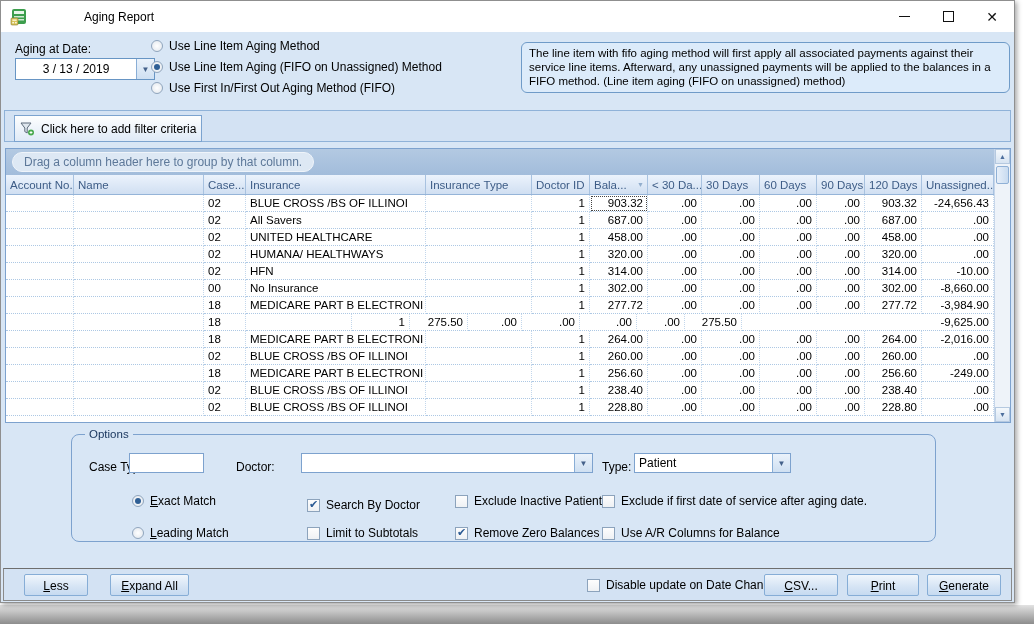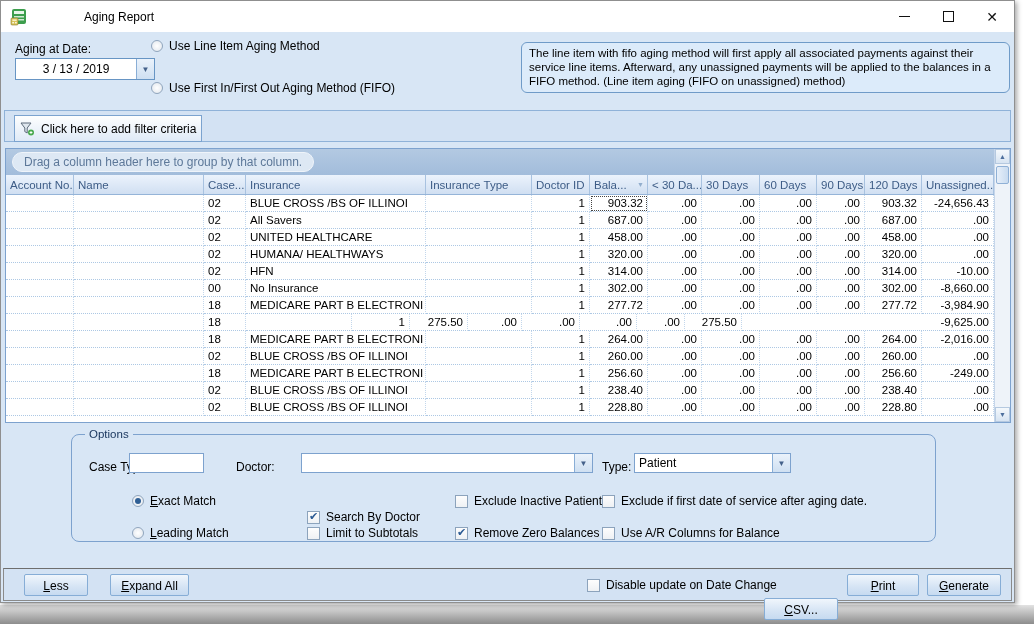--- a/index.html
+++ b/index.html
@@ -132,20 +132,24 @@
       <span class="date-value">3 / 13 / 2019</span>
       <span class="combo-arrow">
           <span>▼</span>
         </span>
     </div>
 
     <div class="radio-row" style="top:37px;">
       <span class="radio"></span>
       <span>Use Line Item Aging Method</span>
     </div>
+    <div class="radio-row on" style="top:58px;">
+      <span class="radio"></span>
+      <span>Use Line Item Aging (FIFO on Unassigned) Method</span>
+    </div>
     <div class="radio-row" style="top:79px;">
       <span class="radio"></span>
       <span>Use First In/First Out Aging Method (FIFO)</span>
     </div>
 
     <div class="info-box">The line item with fifo aging method will first apply all associated payments against their service line items.  Afterward, any unassigned payments will be applied to the balances in a FIFO method.  (Line item aging (FIFO on unassigned) method)</div>
 
     <div class="filter-band">
       <div class="filter-btn">
         <svg width="15" height="14" viewBox="0 0 15 14">
@@ -436,21 +440,21 @@
 
     <div class="radio-row on" style="left:131px;top:492px;">
       <span class="radio"></span>
       <span><u>E</u>xact Match</span>
     </div>
     <div class="radio-row" style="left:131px;top:524px;">
       <span class="radio"></span>
       <span><u>L</u>eading Match</span>
     </div>
 
-    <div class="cb on" style="left:306px;top:508px;">
+    <div class="cb on" style="left:306px;top:496px;">
       <span class="checkbox"></span>
       <span>Search By Doctor</span>
     </div>
     <div class="cb" style="left:306px;top:524px;">
       <span class="checkbox"></span>
       <span>Limit to Subtotals</span>
     </div>
     <div class="cb" style="left:454px;top:492px;">
       <span class="checkbox"></span>
       <span>Exclude Inactive Patients</span>
@@ -468,19 +472,19 @@
       <span>Use A/R Columns for Balance</span>
     </div>
 
     <div class="footer">
       <button class="btn" style="left:20px;width:64px;"><u>L</u>ess</button>
       <button class="btn" style="left:106px;width:79px;"><u>E</u>xpand All</button>
       <div class="cb" style="left:583px;top:8px;">
         <span class="checkbox"></span>
         <span>Disable update on Date Change</span>
       </div>
-      <button class="btn" style="left:760px;width:74px;margin-top:24px;"><u>C</u>SV...</button>
+      <button class="btn" style="left:760px;width:74px;"><u>C</u>SV...</button>
       <button class="btn" style="left:843px;width:72px;"><u>P</u>rint</button>
       <button class="btn" style="left:923px;width:74px;"><u>G</u>enerate</button>
     </div>
 
   </div>
 </div>
 
 </body></html>

